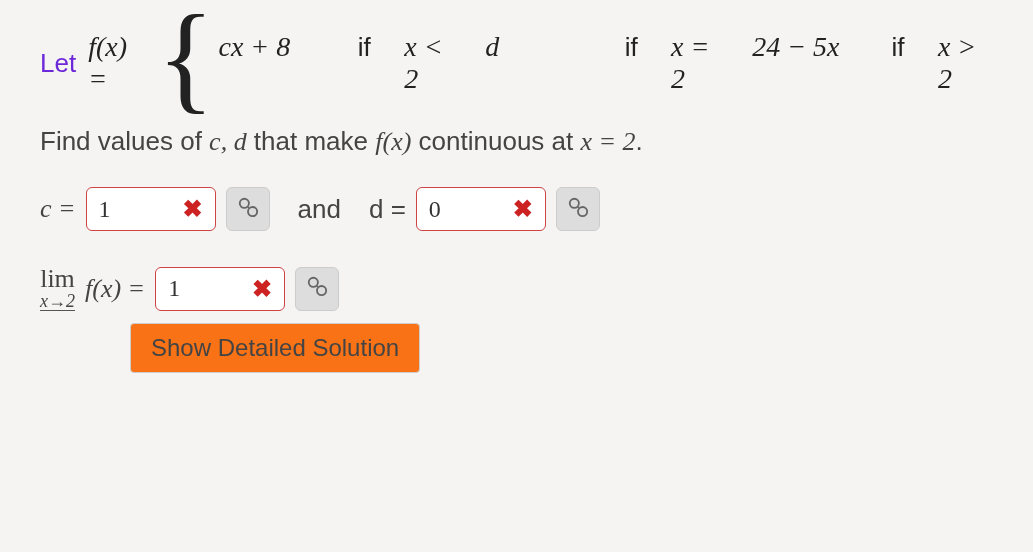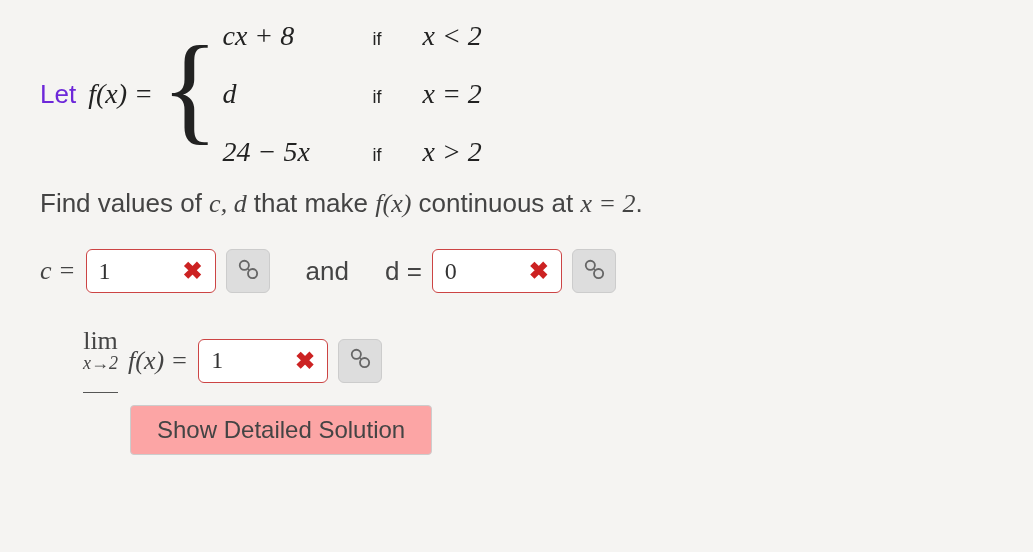--- a/index.html
+++ b/index.html
@@ -31,31 +31,31 @@
     .brace {
       font-size: 120px;
       line-height: 0.8;
       font-weight: 100;
       font-family: 'Times New Roman', serif;
       color: #222;
       margin-top: -10px;
     }
     .piecewise-rows {
       display: flex;
-      flex-direction: column;
+      flex-direction: row;
       gap: 26px;
       font-size: 28px;
       color: #222;
     }
     .piecewise-row {
       display: flex;
       align-items: baseline;
     }
     .piece-expr { width: 150px; }
-    .piece-if { width: 50px; font-family: Arial, sans-serif; font-size: 18px; font-style: normal;}
+    .piece-if { width: 50px; font-family: Arial, sans-serif; font-size: 26px; font-style: normal;}
     .piece-cond { }
     .find-line {
       font-size: 26px;
       margin-bottom: 30px;
       font-family: Arial, sans-serif;
       color: #444;
     }
     .find-line .math { font-family: 'Times New Roman', serif; font-style: italic; }
     .answer-row {
       display: flex;
@@ -100,38 +100,38 @@
       background: #ddd;
       border: 1px solid #ccc;
       border-radius: 6px;
       cursor: pointer;
     }
     .retry-icon {
       font-size: 20px;
       color: #666;
     }
     .and-text {
-      margin: 0 26px;
+      margin: 0 18px;
       font-family: Arial, sans-serif;
       font-size: 26px;
     }
     .limit-container {
       display: inline-flex;
       flex-direction: column;
       align-items: center;
       line-height: 1;
     }
     .limit-top { font-size: 26px; }
     .limit-bottom { font-size: 18px; text-align: center; }
     .solution-btn {
       display: inline-block;
-      background: #fca5a5;
+      background: #f97316;
       border: 1px solid #ccc;
       border-radius: 4px;
-      padding: 10px 26px;
+      padding: 10px 20px;
       font-size: 24px;
       font-family: Arial, sans-serif;
       color: #444;
       cursor: pointer;
       margin-top: 12px;
       margin-left: 90px;
     }
     .let-text { font-family: Arial, sans-serif; font-size: 26px; color:#6d28d9; margin-right:4px;}
   </style>
 </head>
@@ -198,21 +198,21 @@
       <svg width="22" height="22" viewBox="0 0 24 24" fill="none" stroke="#666" stroke-width="2">
           <circle cx="8" cy="8" r="5"></circle>
           <circle cx="17" cy="17" r="5"></circle>
           <line x1="12" y1="12" x2="13" y2="13"></line>
         </svg>
     </span>
   </div>
 </div>
 
 <div class="answer-row2">
-  <span class="limit-container math-italic" style="border-bottom:1.5px solid #555;padding-bottom:20px;margin-left:43px;">
+  <span class="limit-container math-italic" style="border-bottom:1.5px solid #555;padding-bottom:0;">
     <span class="limit-top" style="font-style:normal;">lim</span>
     <span class="limit-bottom">x→2</span>
   </span>
   <span class="math-italic">f(x) =</span>
   <div class="answer-input">
     <span class="val">1</span>
     <span class="x-mark">✖</span>
   </div>
   <div class="retry-btn">
     <span class="retry-icon">

